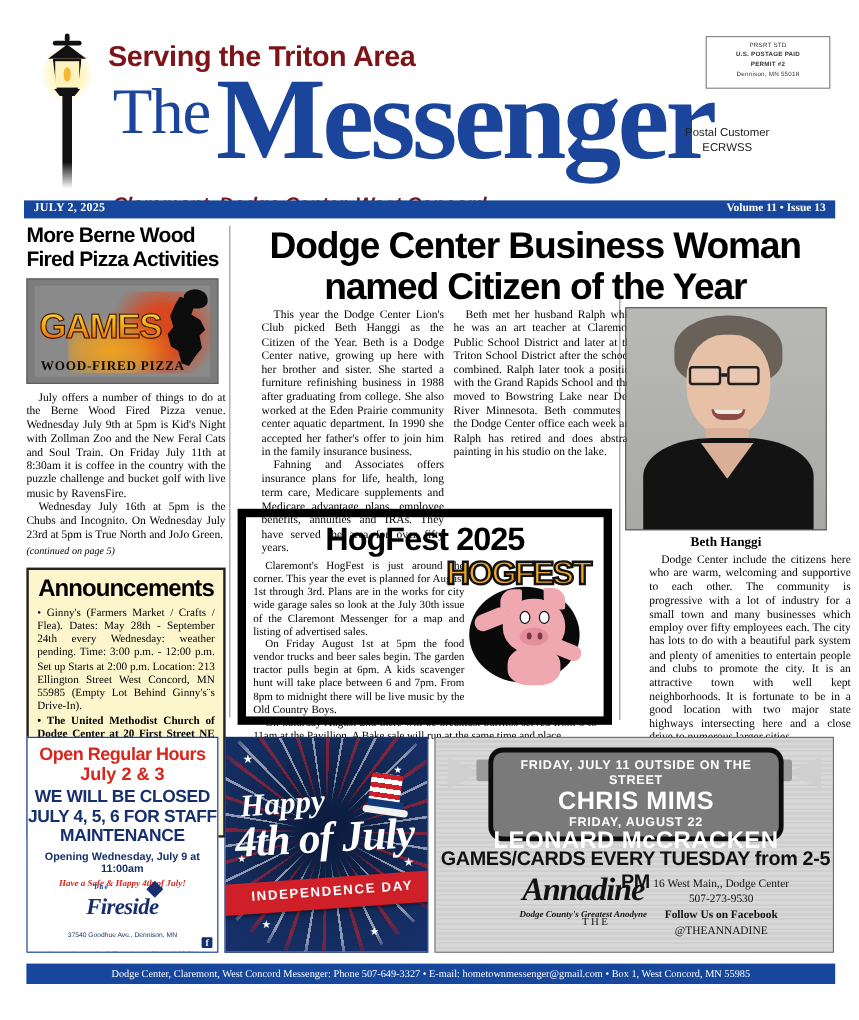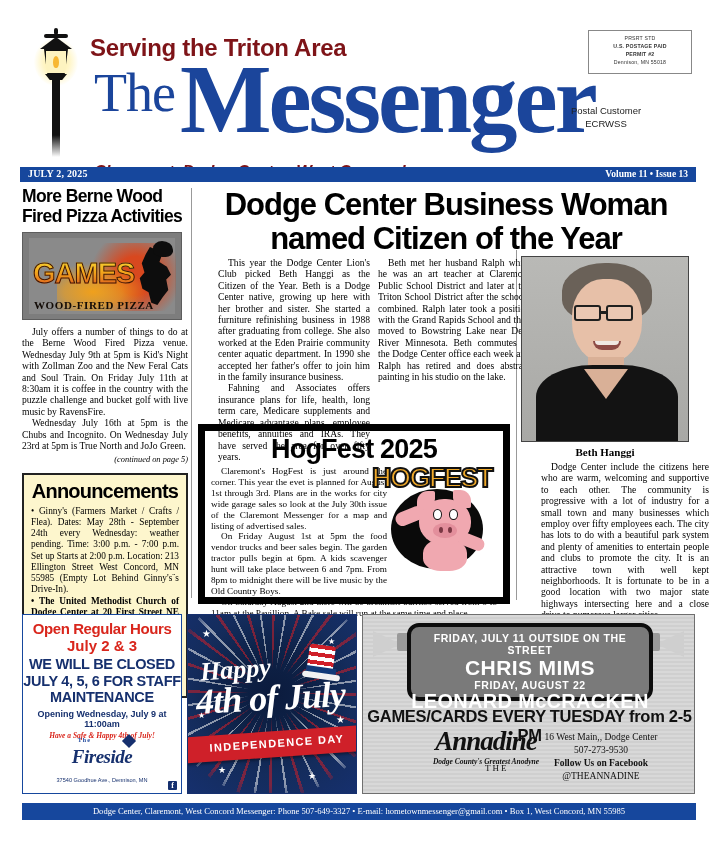--- a/index.html
+++ b/index.html
@@ -57,21 +57,21 @@
       background:linear-gradient(#f6e03a 0%,#f3a81b 45%,#d8481f 100%);-webkit-background-clip:text;background-clip:text;color:transparent;
       -webkit-text-stroke:1px #3a1508;}
   .berne .sub{position:absolute;left:11px;bottom:8px;font-family:Liberation Serif, serif;font-weight:bold;
       font-size:11px;letter-spacing:.6px;color:#120b06;}
   .berne .bear{position:absolute;right:10px;top:14px;width:34px;height:58px;background:#0d0d0d;
       clip-path:polygon(38% 0,62% 6%,72% 16%,66% 26%,88% 34%,100% 48%,86% 56%,92% 74%,76% 86%,60% 100%,42% 96%,34% 78%,16% 72%,8% 54%,22% 44%,14% 28%,26% 12%);}
   .berne .bearhead{position:absolute;right:8px;top:8px;width:20px;height:16px;background:#0d0d0d;border-radius:50% 60% 40% 50%;}
 
   .lc-body{margin-top:6px;font-size:9.6px;line-height:11.4px;text-align:justify;}
   .lc-body p{margin:0;text-indent:10px;}
-  .cont{font-style:italic;font-size:8.4px;text-align:right;margin-top:3px;}
+  .cont{font-style:italic;font-size:8.4px;text-align:left;margin-top:3px;}
 
   .ann{margin-top:7px;width:166px;background:#fdf6cd;border:2px solid #222;box-sizing:border-box;padding:5px 7px 6px 7px;}
   .ann h2{margin:0 0 3px 0;text-align:center;font-family:"Liberation Sans",sans-serif;font-weight:bold;
       font-size:20px;letter-spacing:-.8px;}
   .ann p{margin:0;font-size:9.3px;line-height:11.2px;text-align:justify;}
   .ann p.b{font-weight:bold;}
   .ann .ask{margin-top:5px;text-align:center;font-size:9px;line-height:11px;}
 
   
   .vrule{position:absolute;width:1px;background:#999;}
@@ -257,21 +257,21 @@
     </div>
 
     <div class="lc-body">
       <p>July offers a number of things to do at the Berne Wood Fired Pizza venue. Wednesday July 9th at 5pm is Kid's Night with Zollman Zoo and the New Feral Cats and Soul Train. On Friday July 11th at 8:30am it is coffee in the country with the puzzle challenge and bucket golf with live music by RavensFire.</p>
       <p>Wednesday July 16th at 5pm is the Chubs and Incognito. On Wednesday July 23rd at 5pm is True North and JoJo Green.</p>
       <div class="cont">(continued on page 5)</div>
     </div>
 
     <div class="ann">
       <h2>Announcements</h2>
-      <p>• Ginny's (Farmers Market / Crafts / Flea). Dates: May 28th - September 24th every Wednesday: weather pending. Time: 3:00 p.m. - 7:00 p.m. Set up Starts at 2:00 p.m. Location: 213 Ellington Street West Concord, MN 55985 (Empty Lot Behind Ginny's¨s Drive-In).</p>
+      <p>• Ginny's (Farmers Market / Crafts / Flea). Dates: May 28th - September 24th every Wednesday: weather pending. Time: 3:00 p.m. - 12:00 p.m. Set up Starts at 2:00 p.m. Location: 213 Ellington Street West Concord, MN 55985 (Empty Lot Behind Ginny's¨s Drive-In).</p>
       <p class="b">• The United Methodist Church of Dodge Center at 20 First Street NE offers a dine in and carry out meal from 5:00-6:00pm the third Wednesday of each month.</p>
       <div class="ask">
         <div>Do you have an announcement?</div>
         <div>Email: hometownmessenger@gmail.com</div>
       </div>
     </div>
   </div>
 
   <div class="mainhead">Dodge Center Business Woman named Citizen of the Year</div>
 

